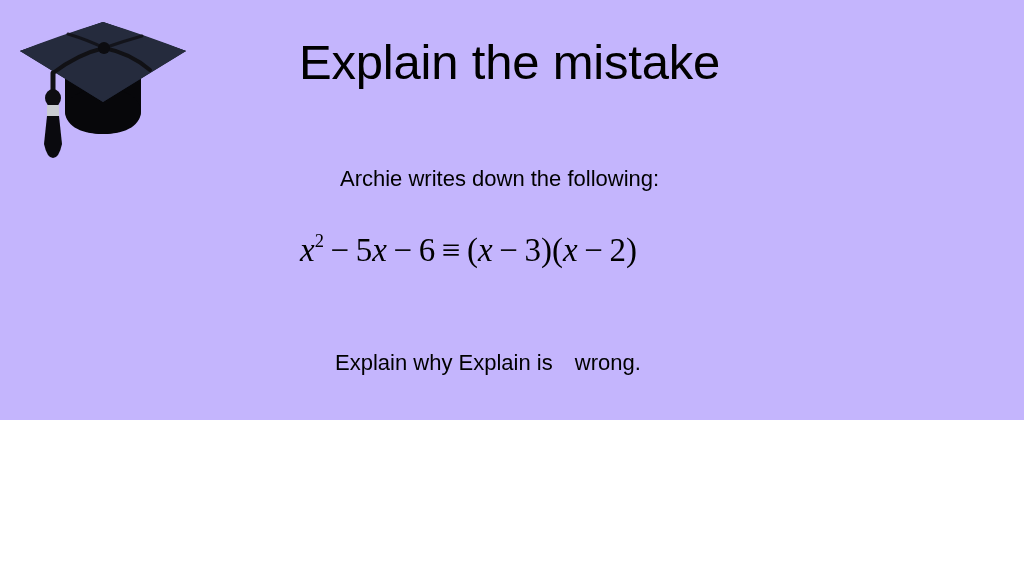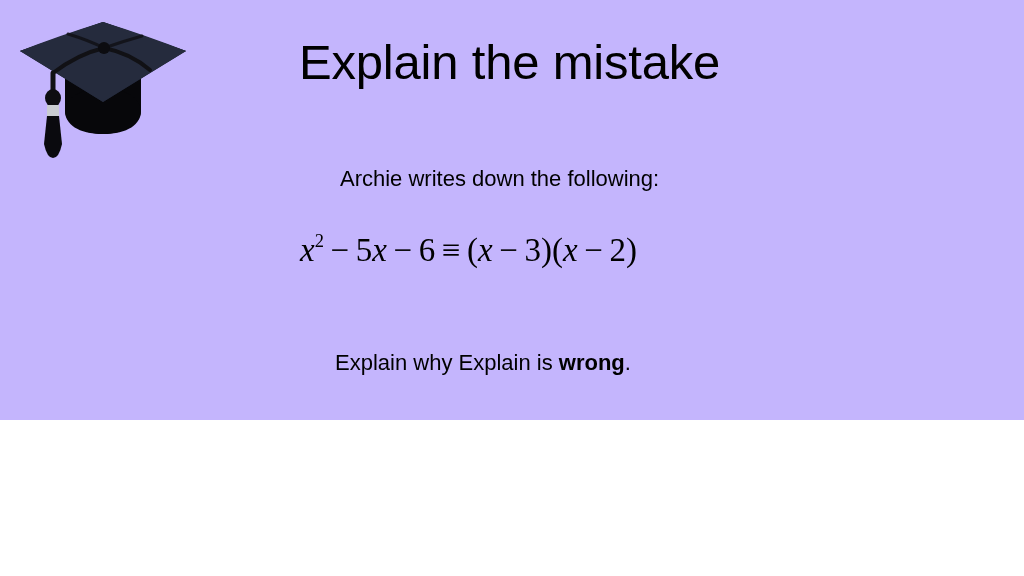--- a/index.html
+++ b/index.html
@@ -90,21 +90,21 @@
   #closing-line {
     position: absolute;
     left: 335px;
     top: 350px;
     font-family: "Liberation Sans", sans-serif;
     font-size: 22px;
     font-weight: 400;
     color: #000000;
     white-space: nowrap;
   }
-  #closing-line .emph { font-weight: 700; }
+  #closing-line .emph { font-weight: 400; margin-left: 16px; }
 </style>
 </head>
 <body>
 
 <div id="slide">
 
   <div id="grad-cap">
     <svg width="190" height="160" viewBox="0 0 190 160" xmlns="http://www.w3.org/2000/svg">
 
       <path d="M57,52 L57,103 C57,116 70,126 95,126 C120,126 133,116 133,103 L133,52 Z" fill="#07070a"></path>

